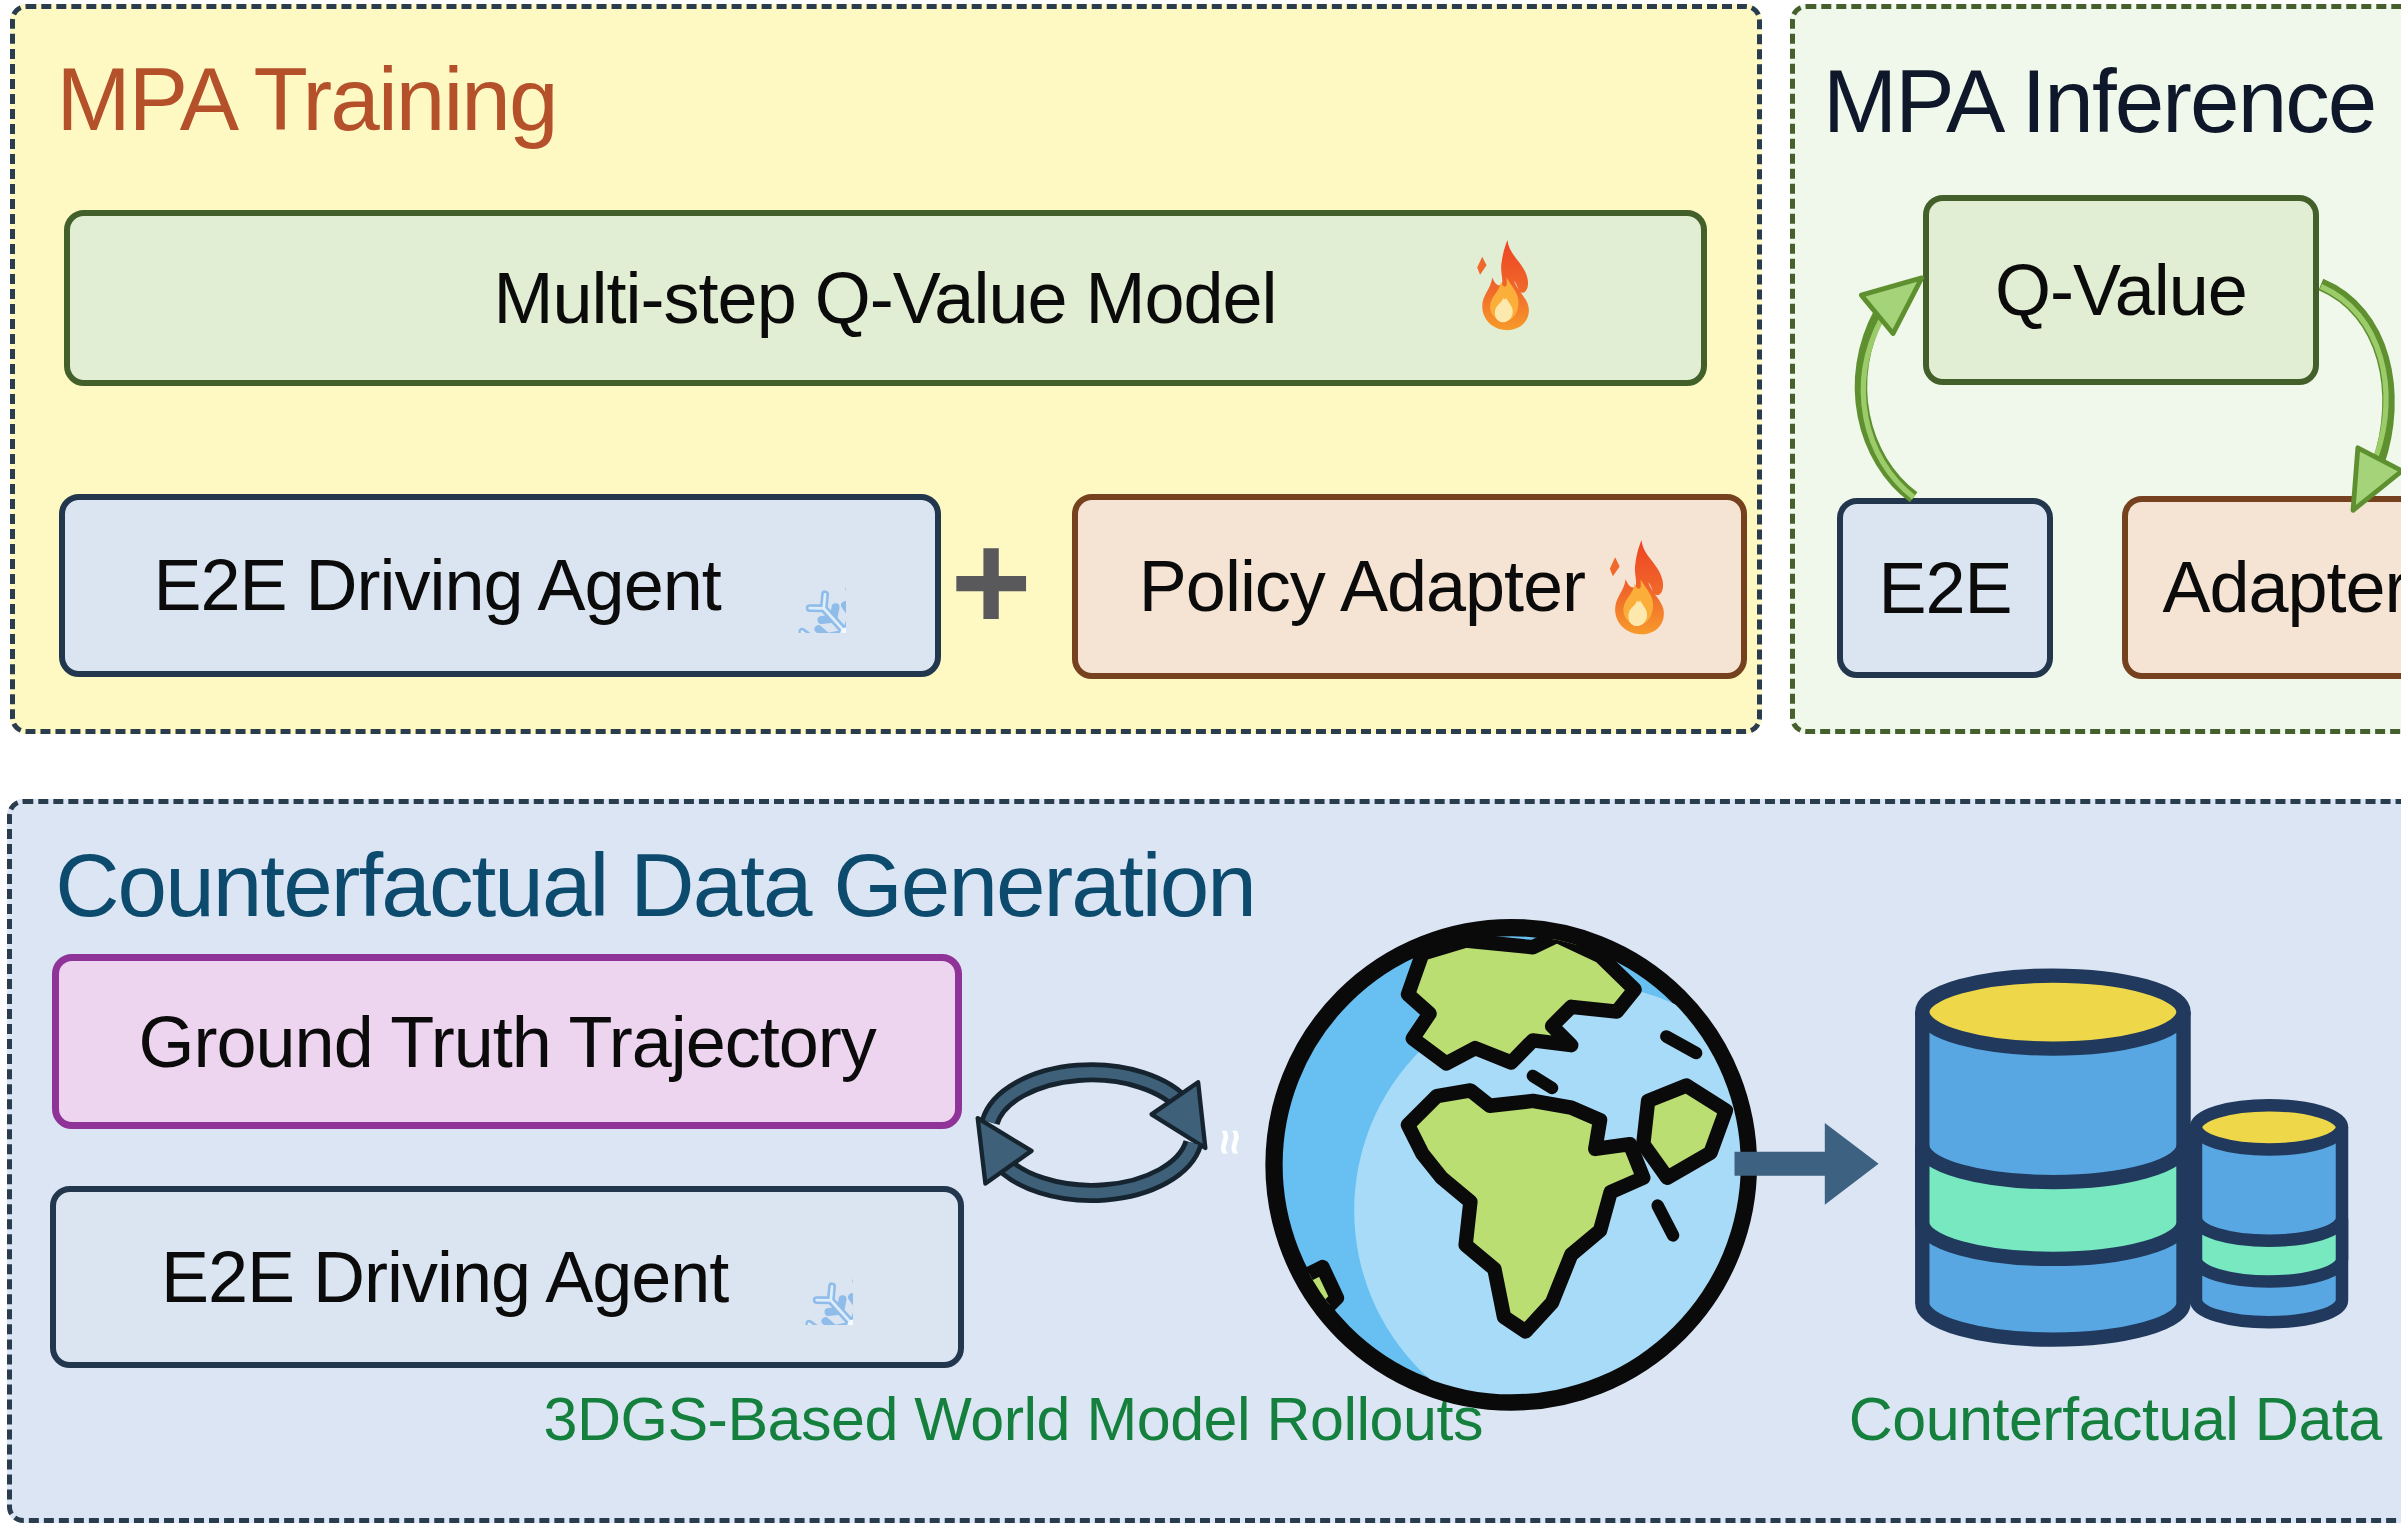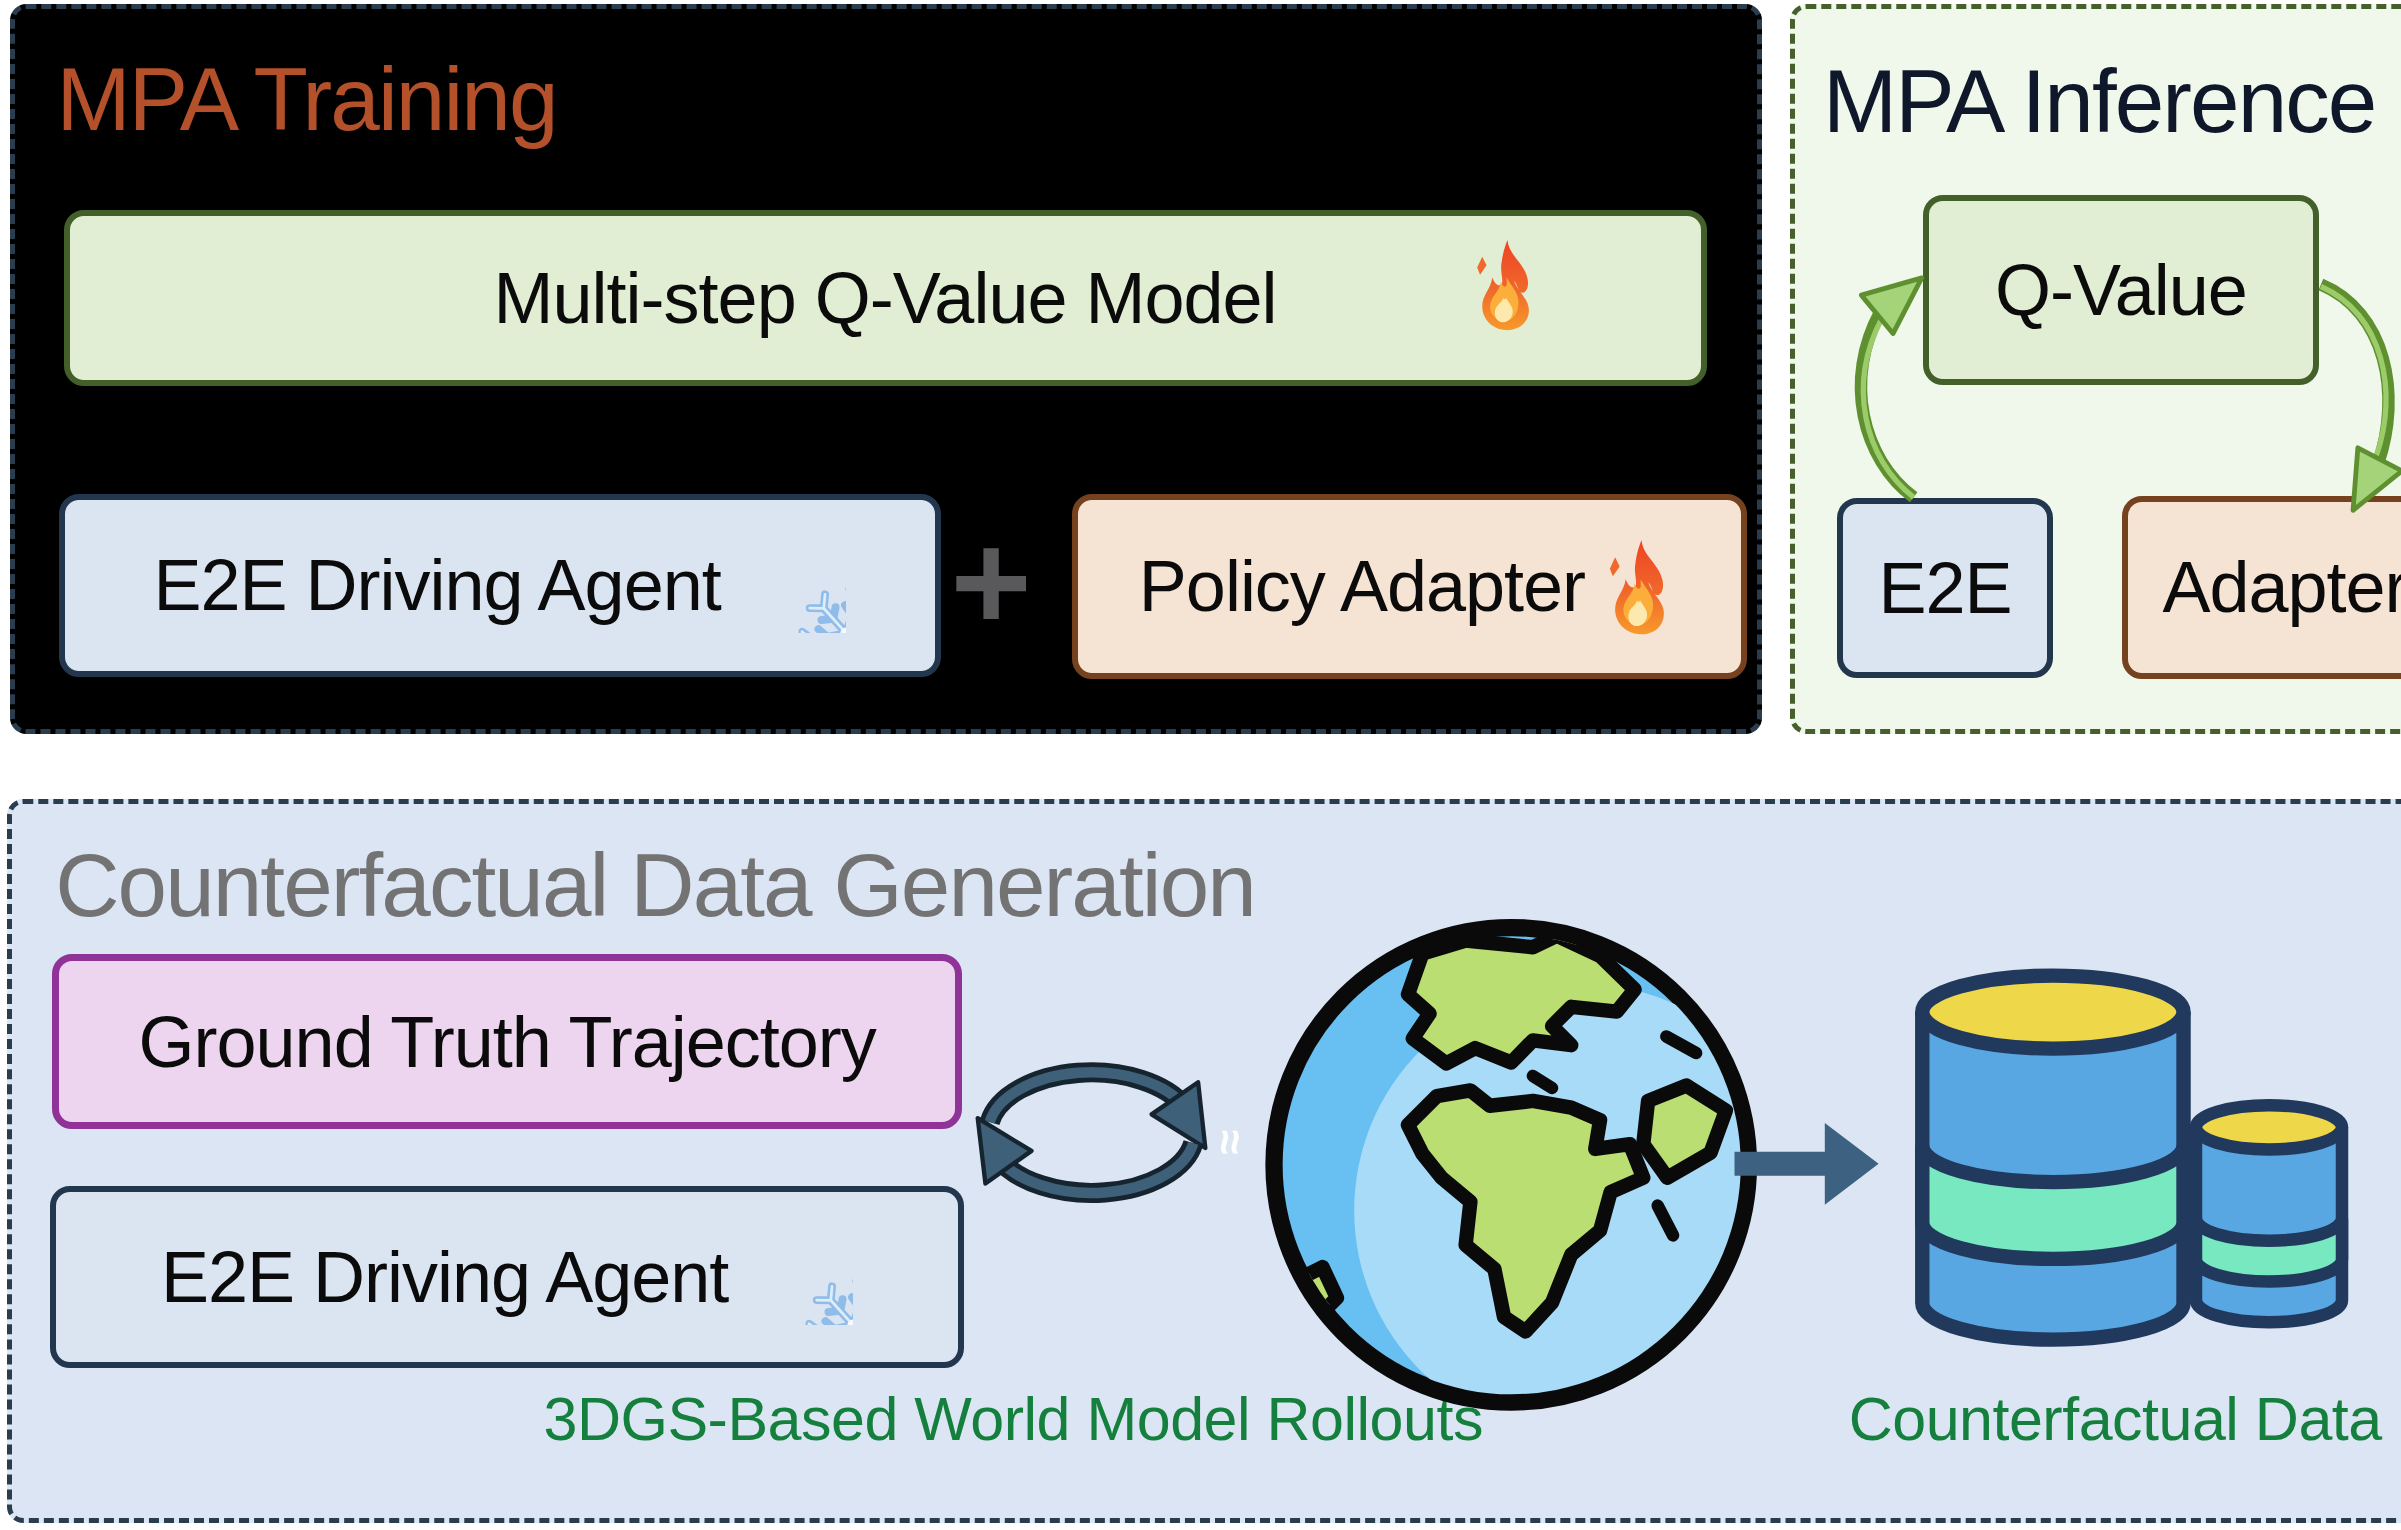--- a/index.html
+++ b/index.html
@@ -6,37 +6,37 @@
   .canvas{
     position:relative;
     width:2451px;height:1531px;
     background:#ffffff;
     font-family:"Liberation Sans","DejaVu Sans",sans-serif;
     overflow:hidden;
   }
   .panel{position:absolute;box-sizing:border-box;border-radius:16.3px;}
   .panel-training{
     left:9.6px;top:3.8px;width:1752px;height:730px;
-    background:#000000;border:5.8px dashed #2A3D4F;
+    background:#fef9c3;border:5.8px dashed #2A3D4F;
   }
   .panel-inference{
     left:1790px;top:3.8px;width:656px;height:730px;
     background:#F0F7EB;border:5.8px dashed #45602C;
   }
   .panel-generation{
     left:7.2px;top:799px;width:2435px;height:724px;
     background:#DBE5F3;border:5.8px dashed #2A3D4F;
   }
   .panel-title{
     position:absolute;margin:0;line-height:1.05;font-weight:400;
     letter-spacing:-1.9px;white-space:nowrap;
   }
   .title-training{left:42px;top:44px;font-size:89px;color:#B4512B;}
   .title-inference{left:28px;top:46px;font-size:89px;color:#0f172a;}
-  .title-generation{left:43px;top:35px;font-size:89px;color:#737373;}
+  .title-generation{left:43px;top:35px;font-size:89px;color:#0c4a6e;}
 
   .box{
     position:absolute;box-sizing:border-box;border-radius:20px;
     display:flex;align-items:center;justify-content:center;
     font-size:72px;color:#0B0B0B;letter-spacing:-1px;white-space:nowrap;
   }
   .box-green{background:#E1EED3;border:6.7px solid #43602A;}
   .box-blue{background:#DBE5F2;border:6.7px solid #22364E;}
   .box-tan{background:#F5E3D3;border:6.7px solid #76411E;margin-left:40px;}
   .box-pink{background:#EDD4EF;border:7.2px solid #8F3399;}

